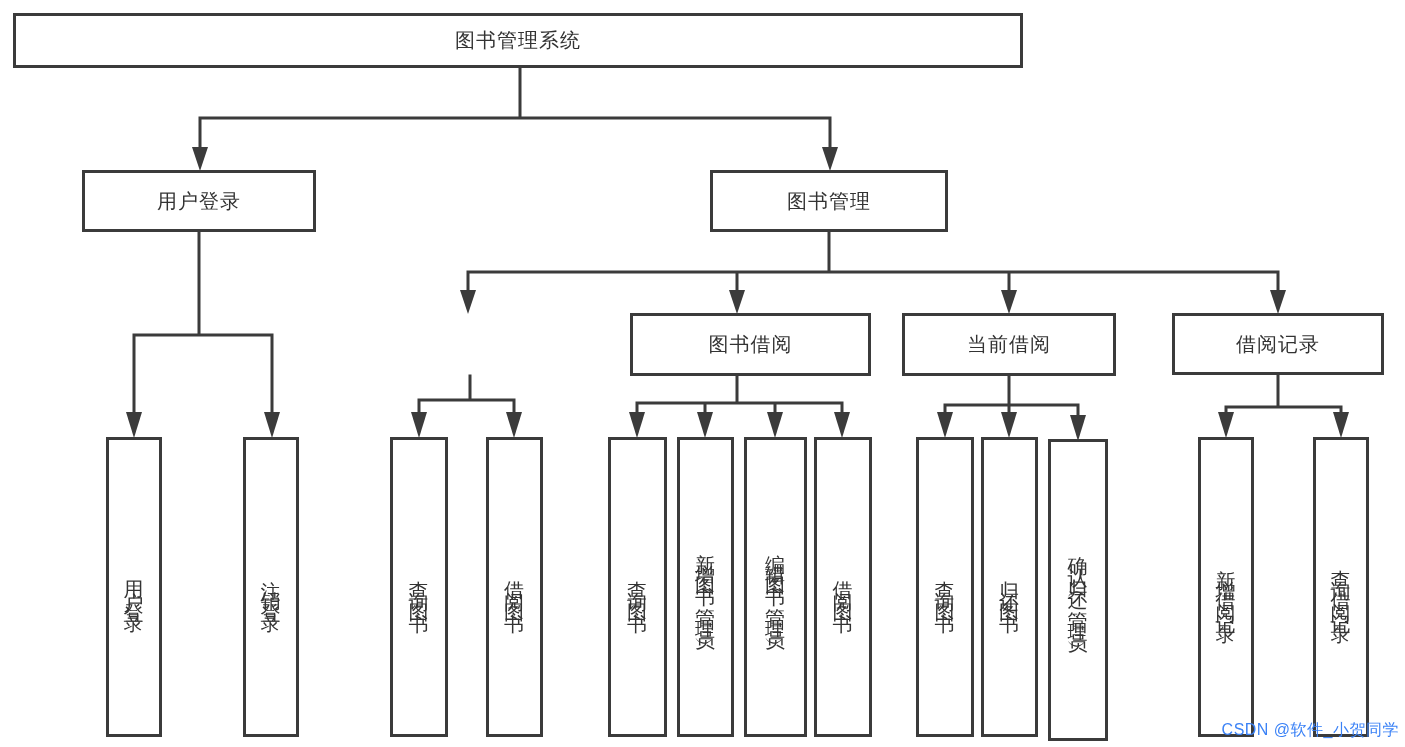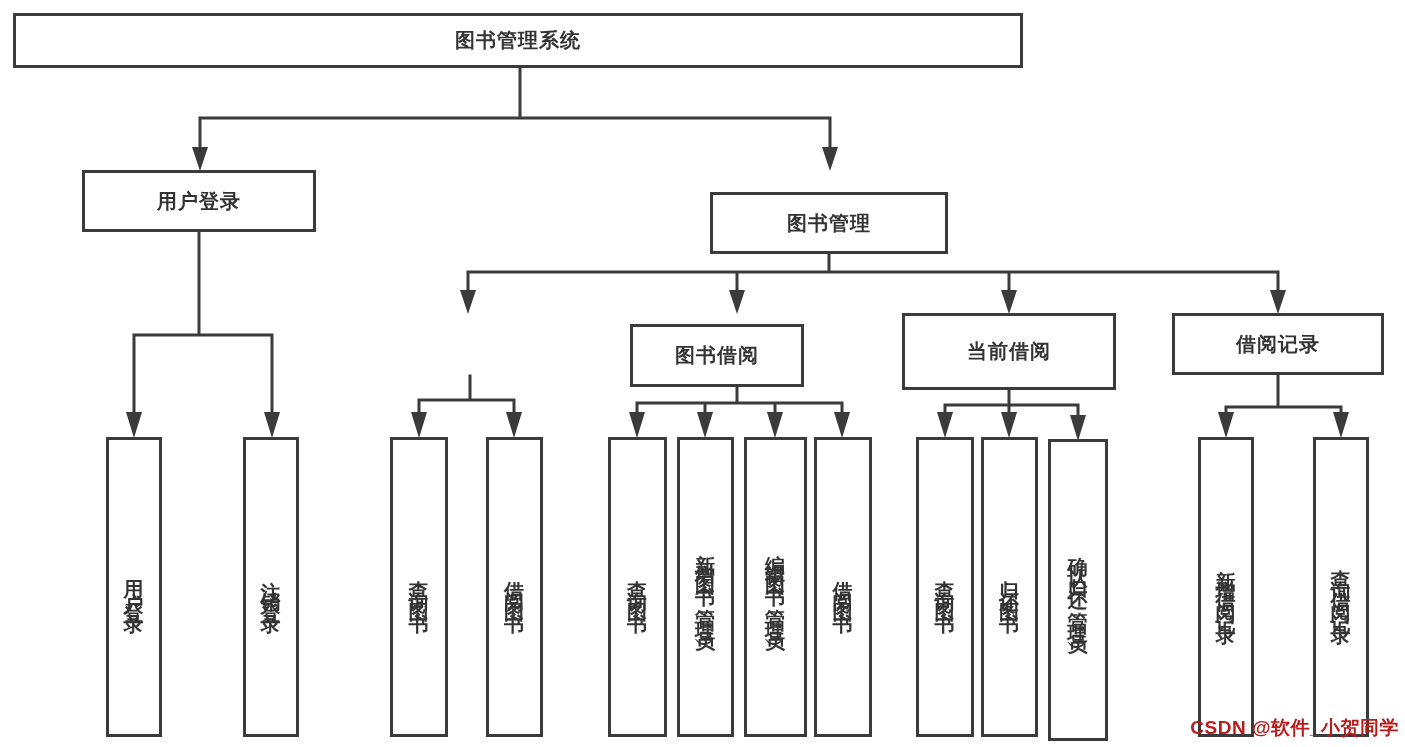--- a/index.html
+++ b/index.html
@@ -6,21 +6,20 @@
     margin: 0; padding: 0;
     width: 1405px; height: 747px;
     background: #ffffff;
     overflow: hidden;
     font-family: "Liberation Sans", "DejaVu Sans", sans-serif;
   }
   .stage {
     position: relative;
     width: 1405px; height: 747px;
     background: #ffffff;
-    font-weight: bold;
   }
   svg.wires {
     position: absolute; left: 0; top: 0;
     width: 1405px; height: 747px;
   }
   .box {
     position: absolute;
     box-sizing: border-box;
     border: 3px solid #3b3b3b;
     background: #ffffff;
@@ -39,22 +38,22 @@
     text-orientation: mixed;
     font-size: 20px;
     letter-spacing: 11px;
     line-height: 1;
     white-space: nowrap;
   }
   .watermark {
     position: absolute;
     right: 6px;
     bottom: 6px;
-    font-size: 19px;
-    color: #b91c1c;
+    font-size: 16px;
+    color: #3b82f6;
     letter-spacing: 0.5px;
     white-space: nowrap;
     z-index: 5;
   }
 </style>
 </head>
 <body>
 
 <div class="stage">
 
@@ -98,28 +97,28 @@
     </g>
   </svg>
 
   <div class="box h-box" style="left:13px; top:13px; width:1010px; height:55px;">
     <span>图书管理系统</span>
   </div>
 
   <div class="box h-box" style="left:82px; top:170px; width:234px; height:62px;">
     <span>用户登录</span>
   </div>
-  <div class="box h-box" style="left:710px; top:170px; width:238px; height:62px;margin-top:22px;">
+  <div class="box h-box" style="left:710px; top:170px; width:238px; height:62px;">
     <span>图书管理</span>
   </div>
 
-  <div class="box h-box" style="left:630px; top:324px; width:174px; height:63px;">
+  <div class="box h-box" style="left:630px; top:313px; width:241px; height:63px;">
     <span>图书借阅</span>
   </div>
-  <div class="box h-box" style="left:902px; top:313px; width:214px; height:77px;">
+  <div class="box h-box" style="left:902px; top:313px; width:214px; height:63px;">
     <span>当前借阅</span>
   </div>
   <div class="box h-box" style="left:1172px; top:313px; width:212px; height:62px;">
     <span>借阅记录</span>
   </div>
 
   <div class="box v-box" style="left:106px; top:437px; width:56px; height:300px;">
     <span>用户登录</span>
   </div>
   <div class="box v-box" style="left:243px; top:437px; width:56px; height:300px;">

